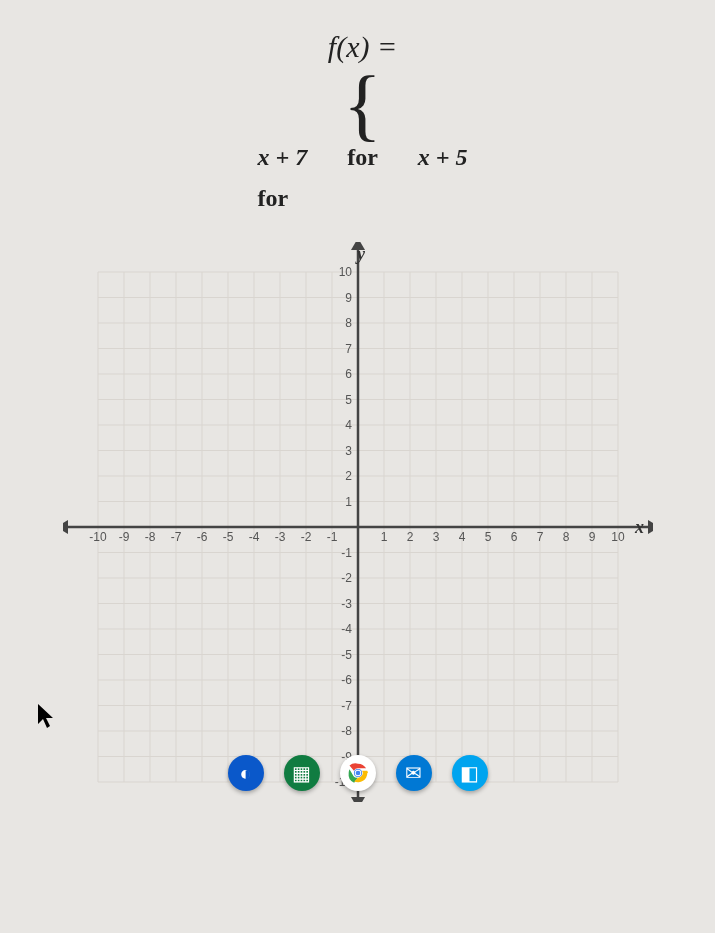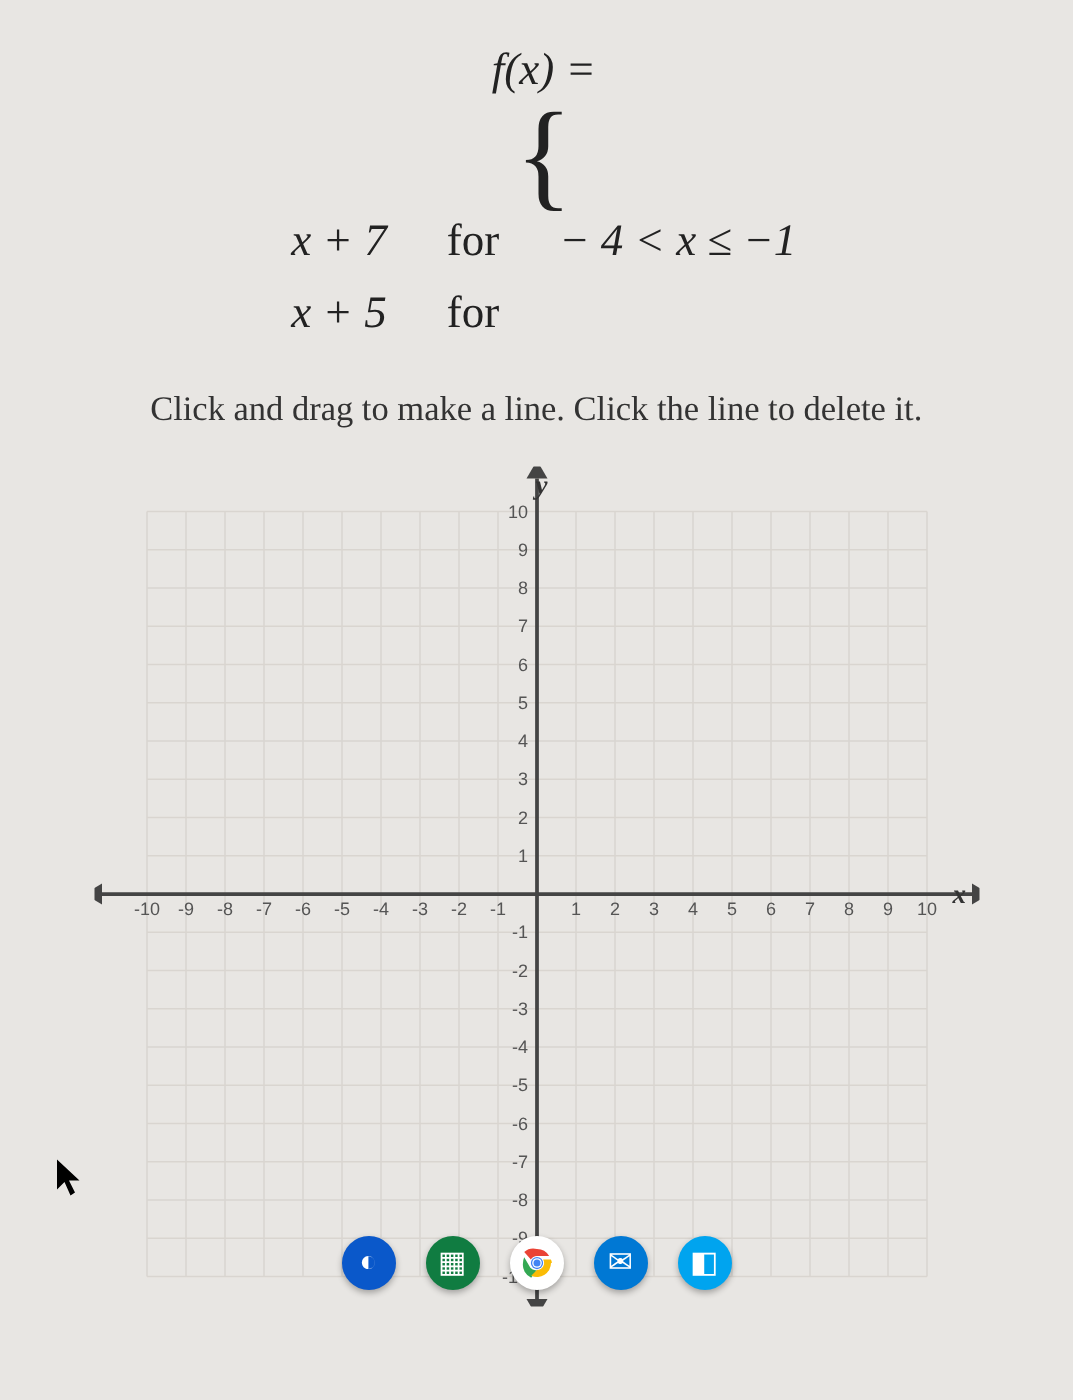--- a/index.html
+++ b/index.html
@@ -24,21 +24,22 @@
     font-size: 80px;
     line-height: 0.7;
     font-style: normal;
     font-weight: 300;
   }
   .pieces {
     display: grid;
     grid-template-columns: auto auto auto;
     column-gap: 40px;
     row-gap: 14px;
-    font-size: 30px;
+    font-size: 24px;
+    font-weight: bold;
   }
   .for { font-style: normal; }
   .instructions {
     text-align: center;
     font-size: 23px;
     font-style: normal;
     margin: 30px 20px 20px;
     line-height: 1.5;
     color: #333;
   }
@@ -88,28 +89,26 @@
 </style>
 </head>
 <body>
 
 <div class="equation">
   <span>f(x) =</span>
   <span class="brace">{</span>
   <div class="pieces">
     <span>x + 7</span>
     <span class="for">for</span>
-    <span>− 4 &lt; x ≤ −1</span>
     <span>x + 5</span>
     <span class="for">for</span>
   </div>
 </div>
 
 <div class="instructions">
-  <div>Click and drag to make a line. Click the line to delete it.</div>
 </div>
 
 <div class="graph-wrap">
   <svg id="graph" width="590" height="560">
     <g class="grid" id="grid-lines">
         <line x1="35" x2="35" y1="540" y2="30"></line>
         <line x1="61" x2="61" y1="540" y2="30"></line>
         <line x1="87" x2="87" y1="540" y2="30"></line>
         <line x1="113" x2="113" y1="540" y2="30"></line>
         <line x1="139" x2="139" y1="540" y2="30"></line>

